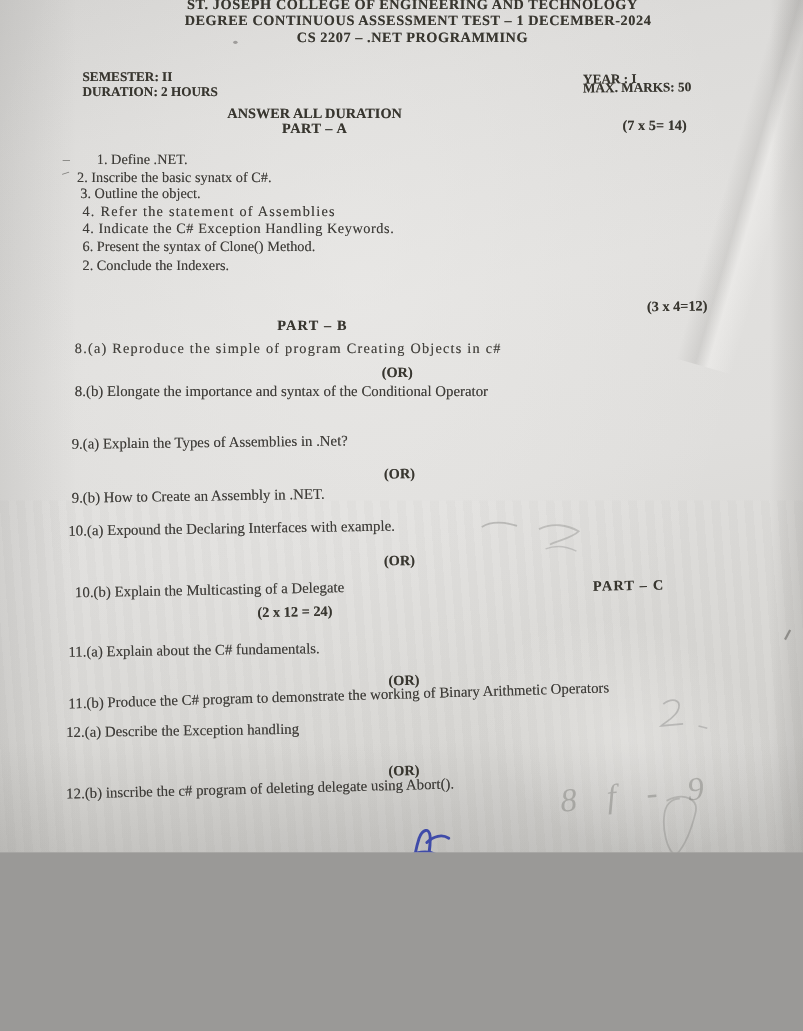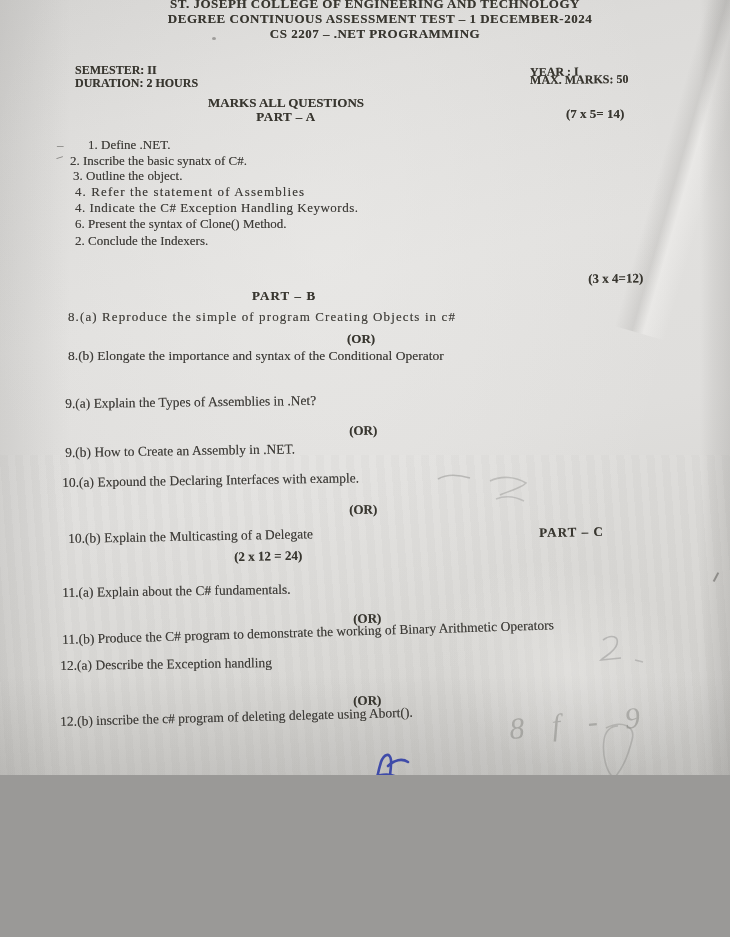--- a/index.html
+++ b/index.html
@@ -40,21 +40,21 @@
 
   <div class="t b ls2 ctr" style="left:70px; top:-3px; width:610px;">ST. JOSEPH COLLEGE OF ENGINEERING AND TECHNOLOGY</div>
   <div class="t b ls2 ctr" style="left:55px; top:12px; width:650px;">DEGREE CONTINUOUS ASSESSMENT TEST – 1  DECEMBER-2024</div>
   <div class="t b ls2 ctr" style="left:70px; top:27px; width:610px;">CS 2207 – .NET PROGRAMMING</div>
 
   <div class="t b" style="left:75px; top:64px; font-size:12px;">SEMESTER: II</div>
   <div class="t b" style="left:75px; top:77px; font-size:12px;">DURATION: 2 HOURS</div>
   <div class="t b" style="left:530px; top:48px; font-size:12px; transform:rotate(-0.6deg);margin-top:18px;">YEAR : I</div>
   <div class="t b" style="left:530px; top:74px; font-size:12px; transform:rotate(-0.6deg);">MAX. MARKS: 50</div>
 
-  <div class="t b ctr" style="left:180px; top:96px; width:212px;">MARKS ALL QUESTIONS</div>
+  <div class="t b ctr" style="left:180px; top:96px; width:212px;">ANSWER ALL DURATION</div>
   <div class="t b ctr ls2" style="left:180px; top:110px; width:212px;">PART – A</div>
   <div class="t b" style="left:566px; top:107px;">(7 x 5= 14)</div>
 
   <div class="t pencil" style="left:57px; top:138px; color:rgba(80,79,76,0.8);">–</div>
   <div class="t pencil" style="left:54px; top:151px; color:rgba(80,79,76,0.65); transform:rotate(-18deg);">–</div>
   <div class="t" style="left:88px; top:138px;">1. Define .NET.</div>
   <div class="t" style="left:70px; top:154px;">2. Inscribe the basic synatx of C#.</div>
   <div class="t" style="left:73px; top:169px;">3. Outline the object.</div>
   <div class="t ls" style="left:75px; top:185px;">4. Refer the statement of Assemblies</div>
   <div class="t ls2" style="left:75px; top:201px;">4. Indicate the C# Exception Handling Keywords.</div>

